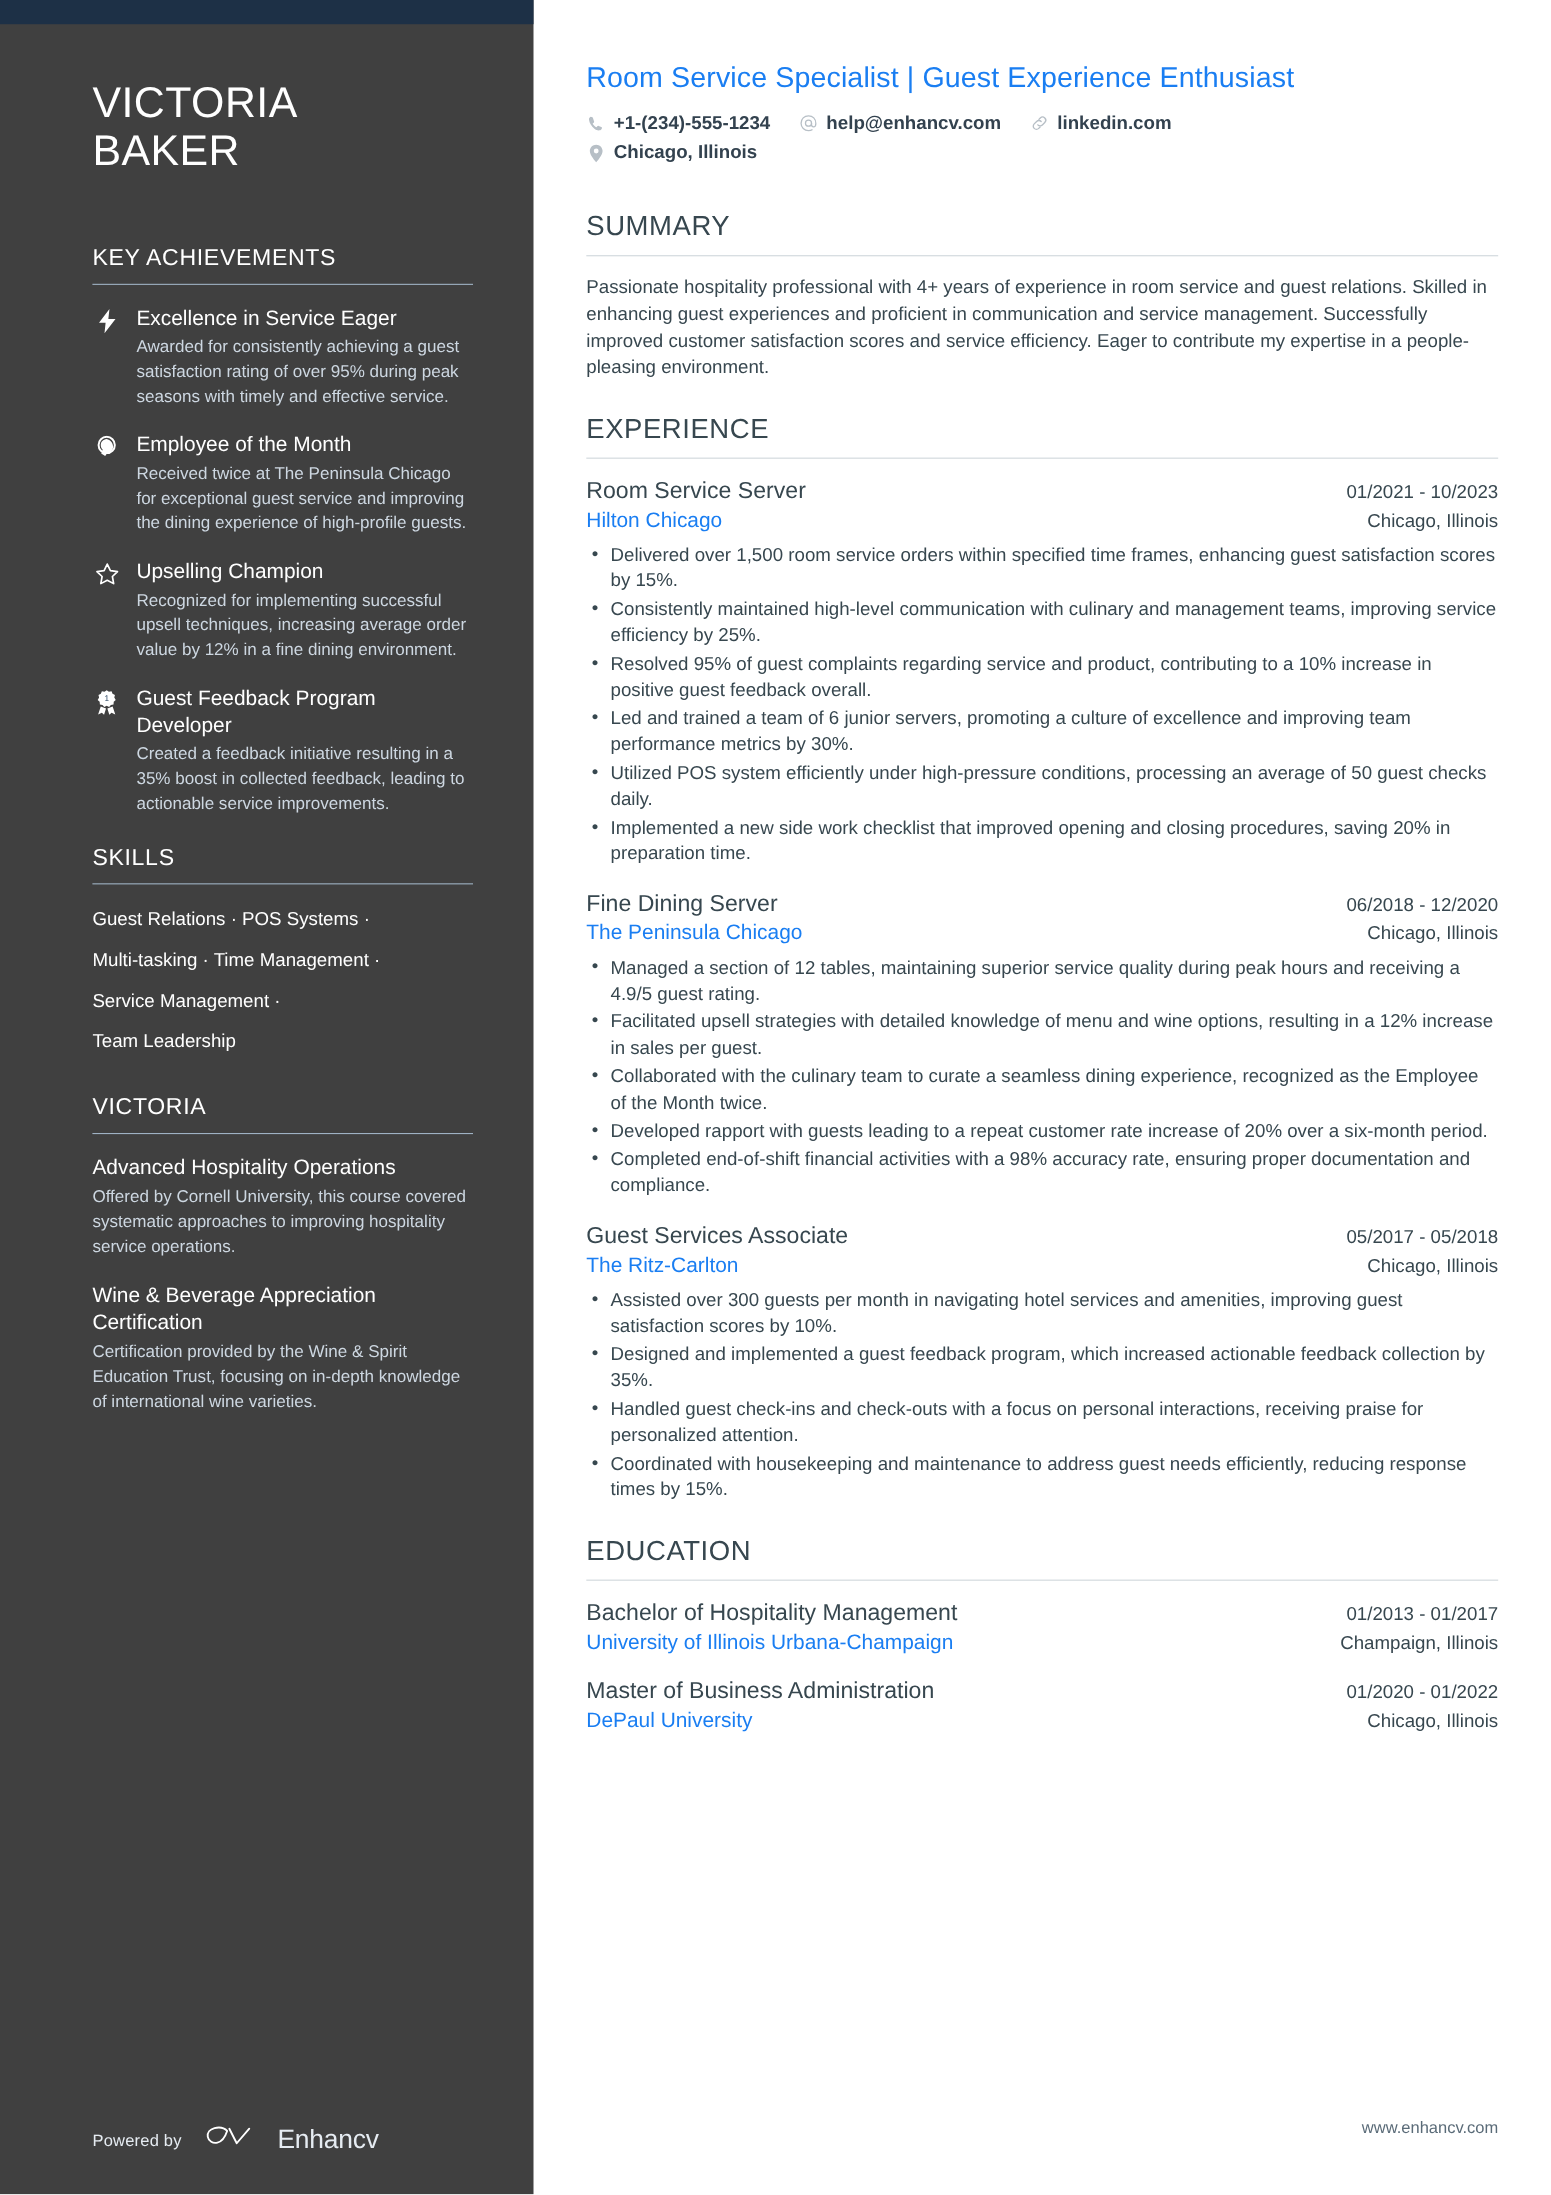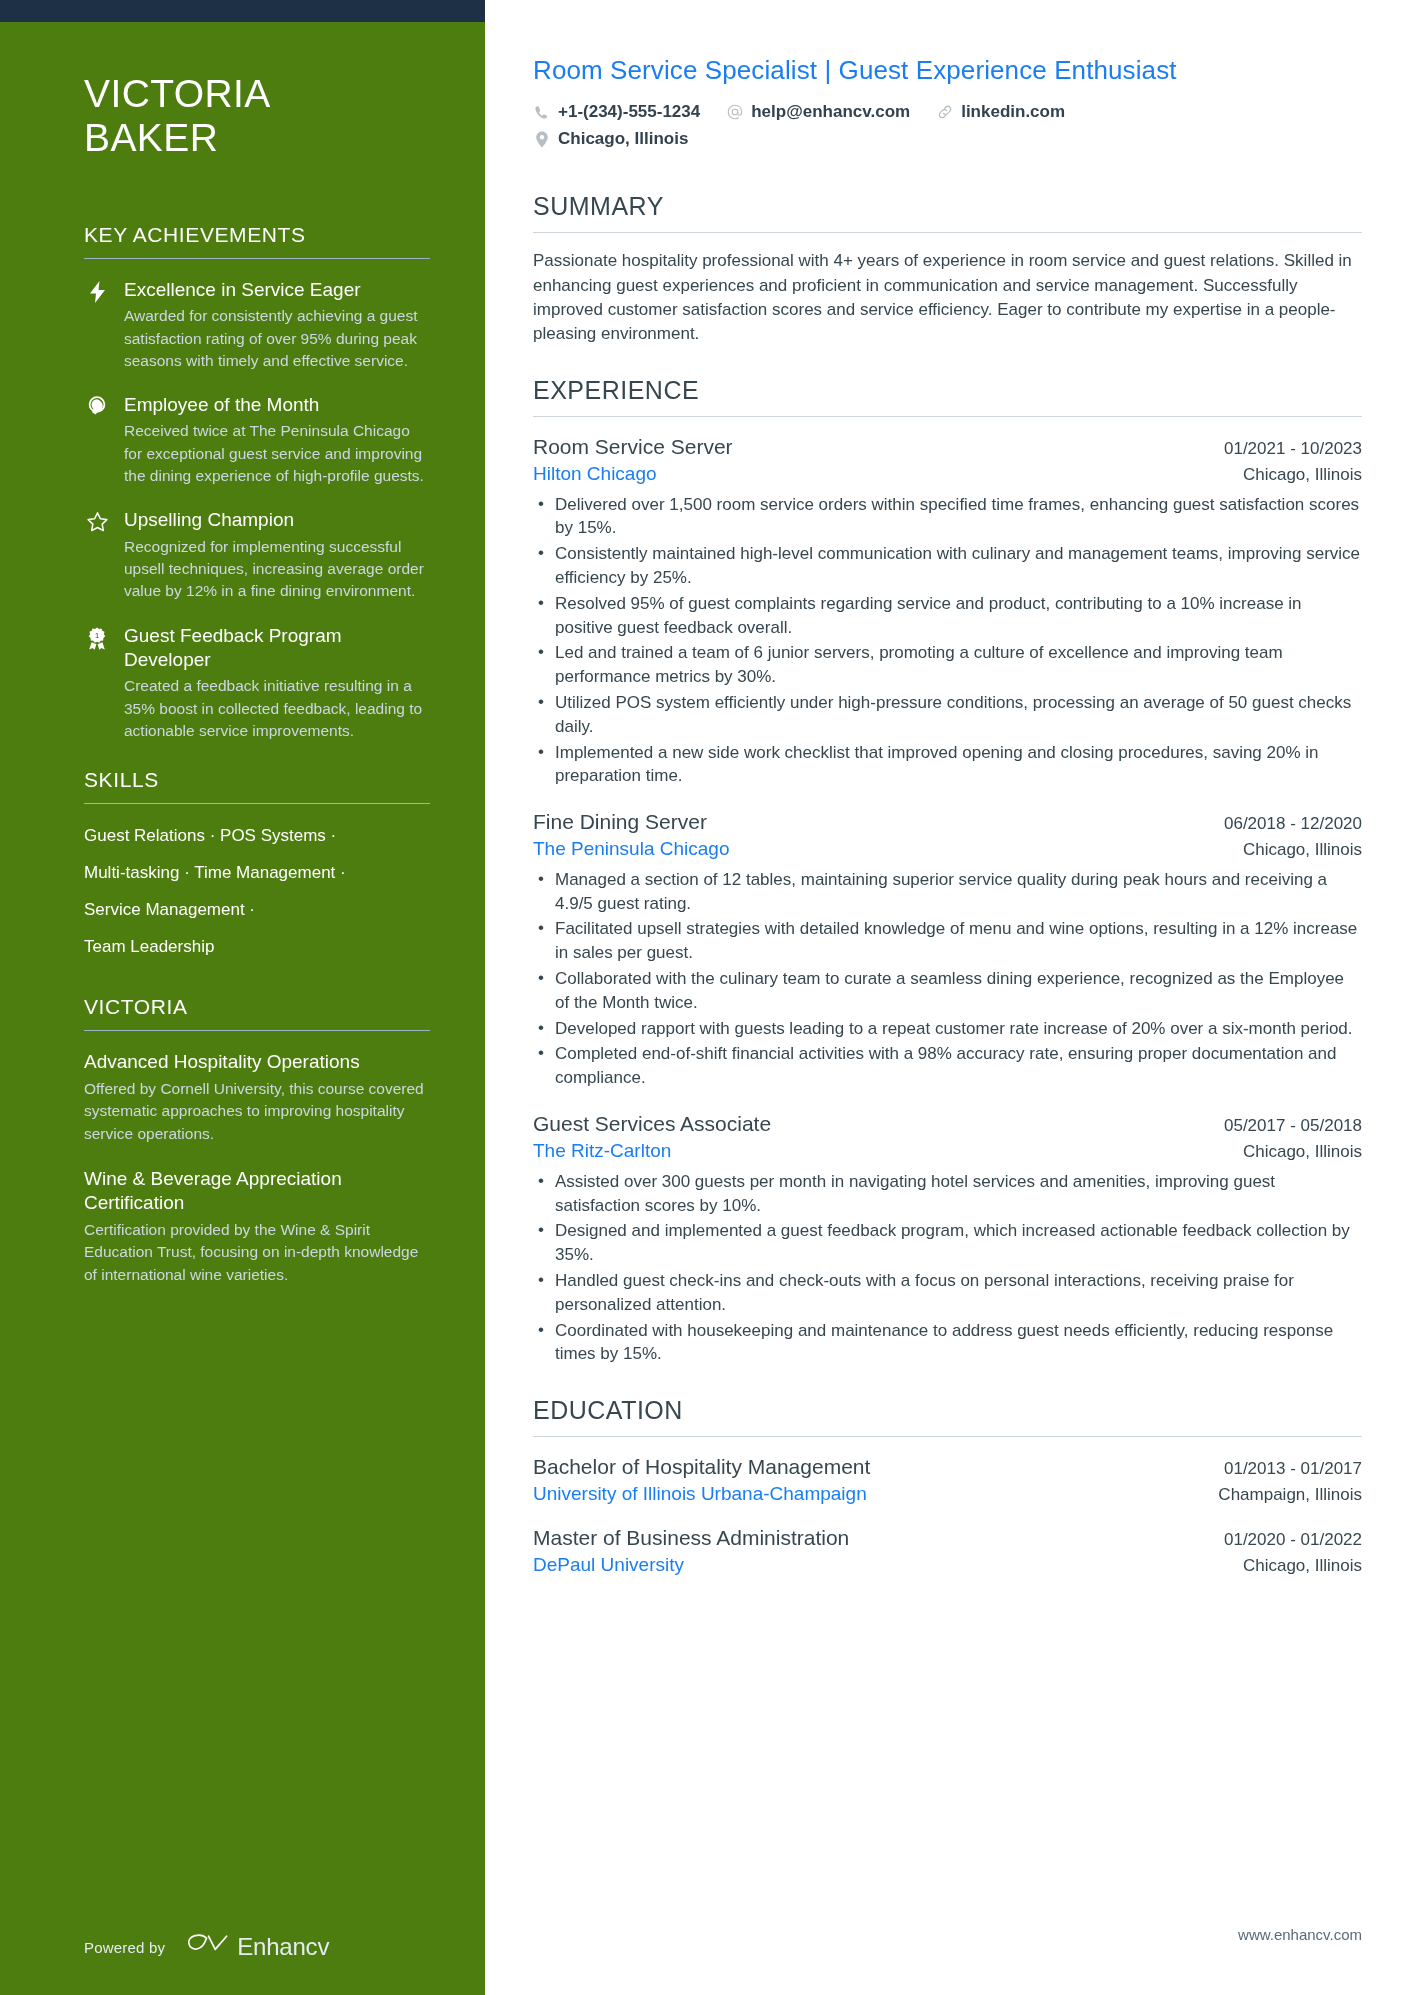--- a/index.html
+++ b/index.html
@@ -13,21 +13,21 @@
     width: 1410px;
     height: 1995px;
     display: flex;
     background: #ffffff;
     overflow: hidden;
   }
 
   
   .sidebar {
     width: 485px;
-    background: #4d7c0f;
+    background: #404040;
     color: #ffffff;
     position: relative;
     display: flex;
     flex-direction: column;
     flex: 0 0 485px;
   }
   .sidebar-topbar {
     height: 22px;
     background: #1d3046;
     width: 100%;
@@ -121,21 +121,21 @@
     gap: 22px;
   }
   .powered-by {
     font-size: 15px;
     color: #e6ecf2;
     letter-spacing: 0.2px;
   }
   .brand {
     display: flex;
     align-items: flex-start;
-    gap: 8px;
+    gap: 23px;
   }
   .brand-word {
     font-size: 24px;
     color: #e6ecf2;
     letter-spacing: -0.2px;
   }
 
   
   .main {
     flex: 1 1 auto;

